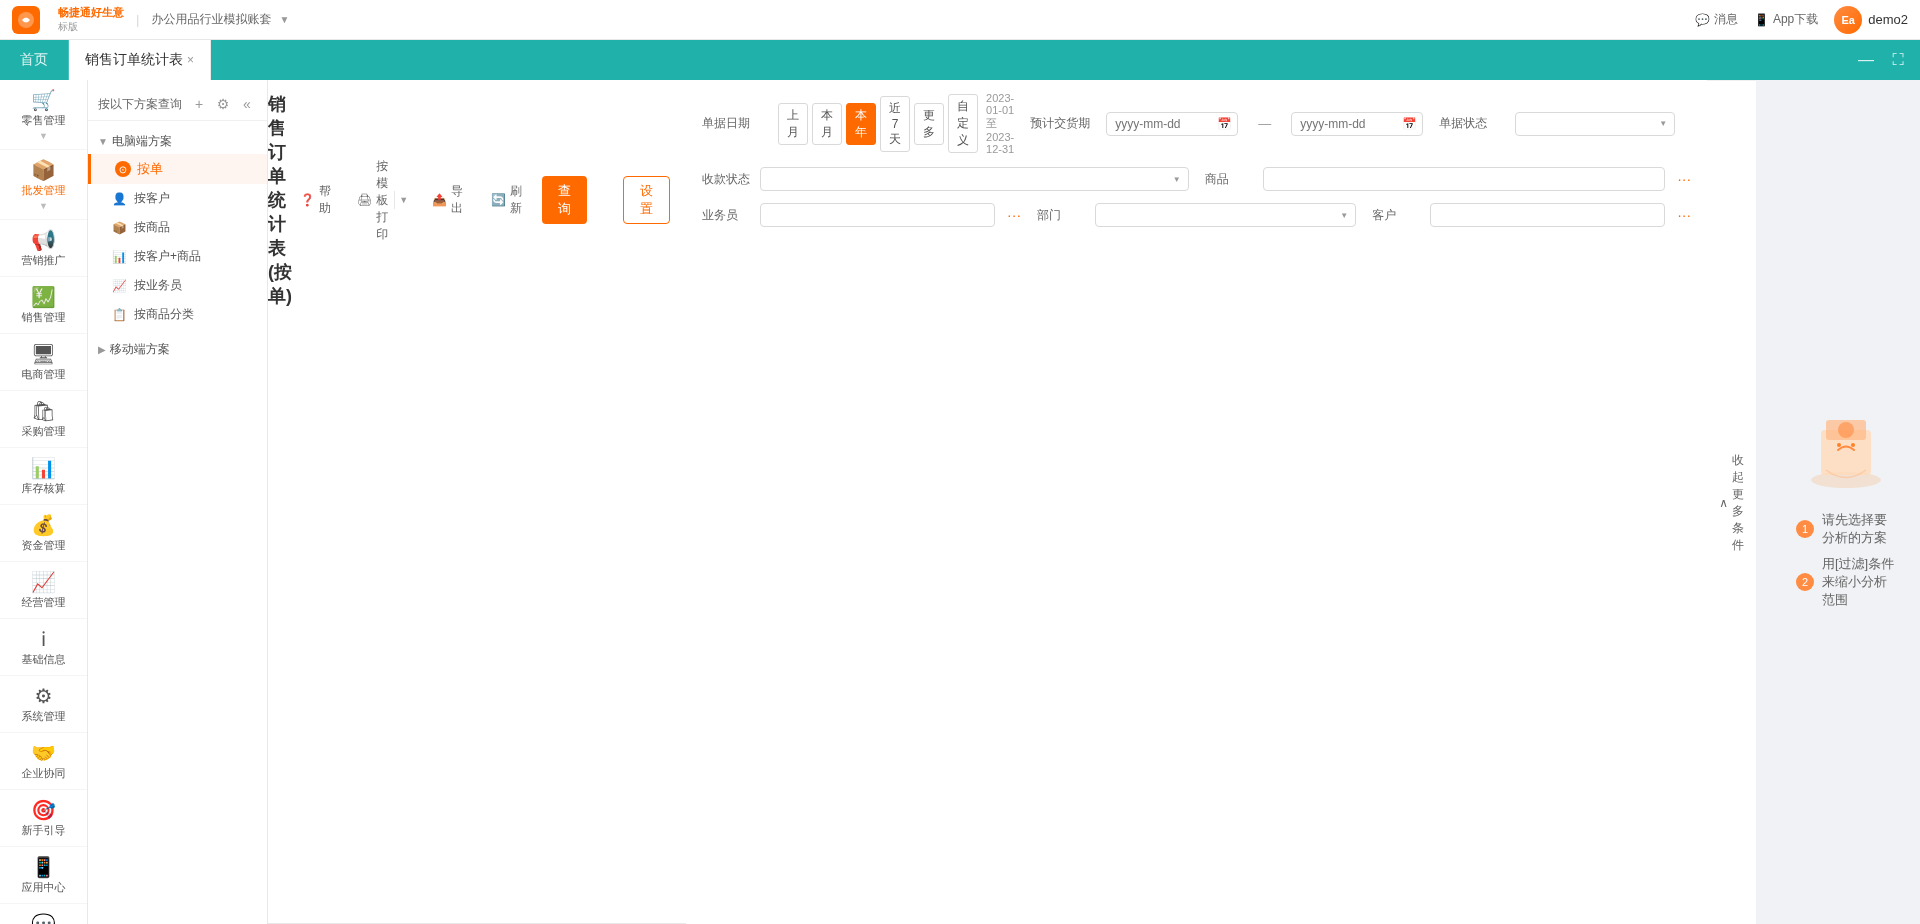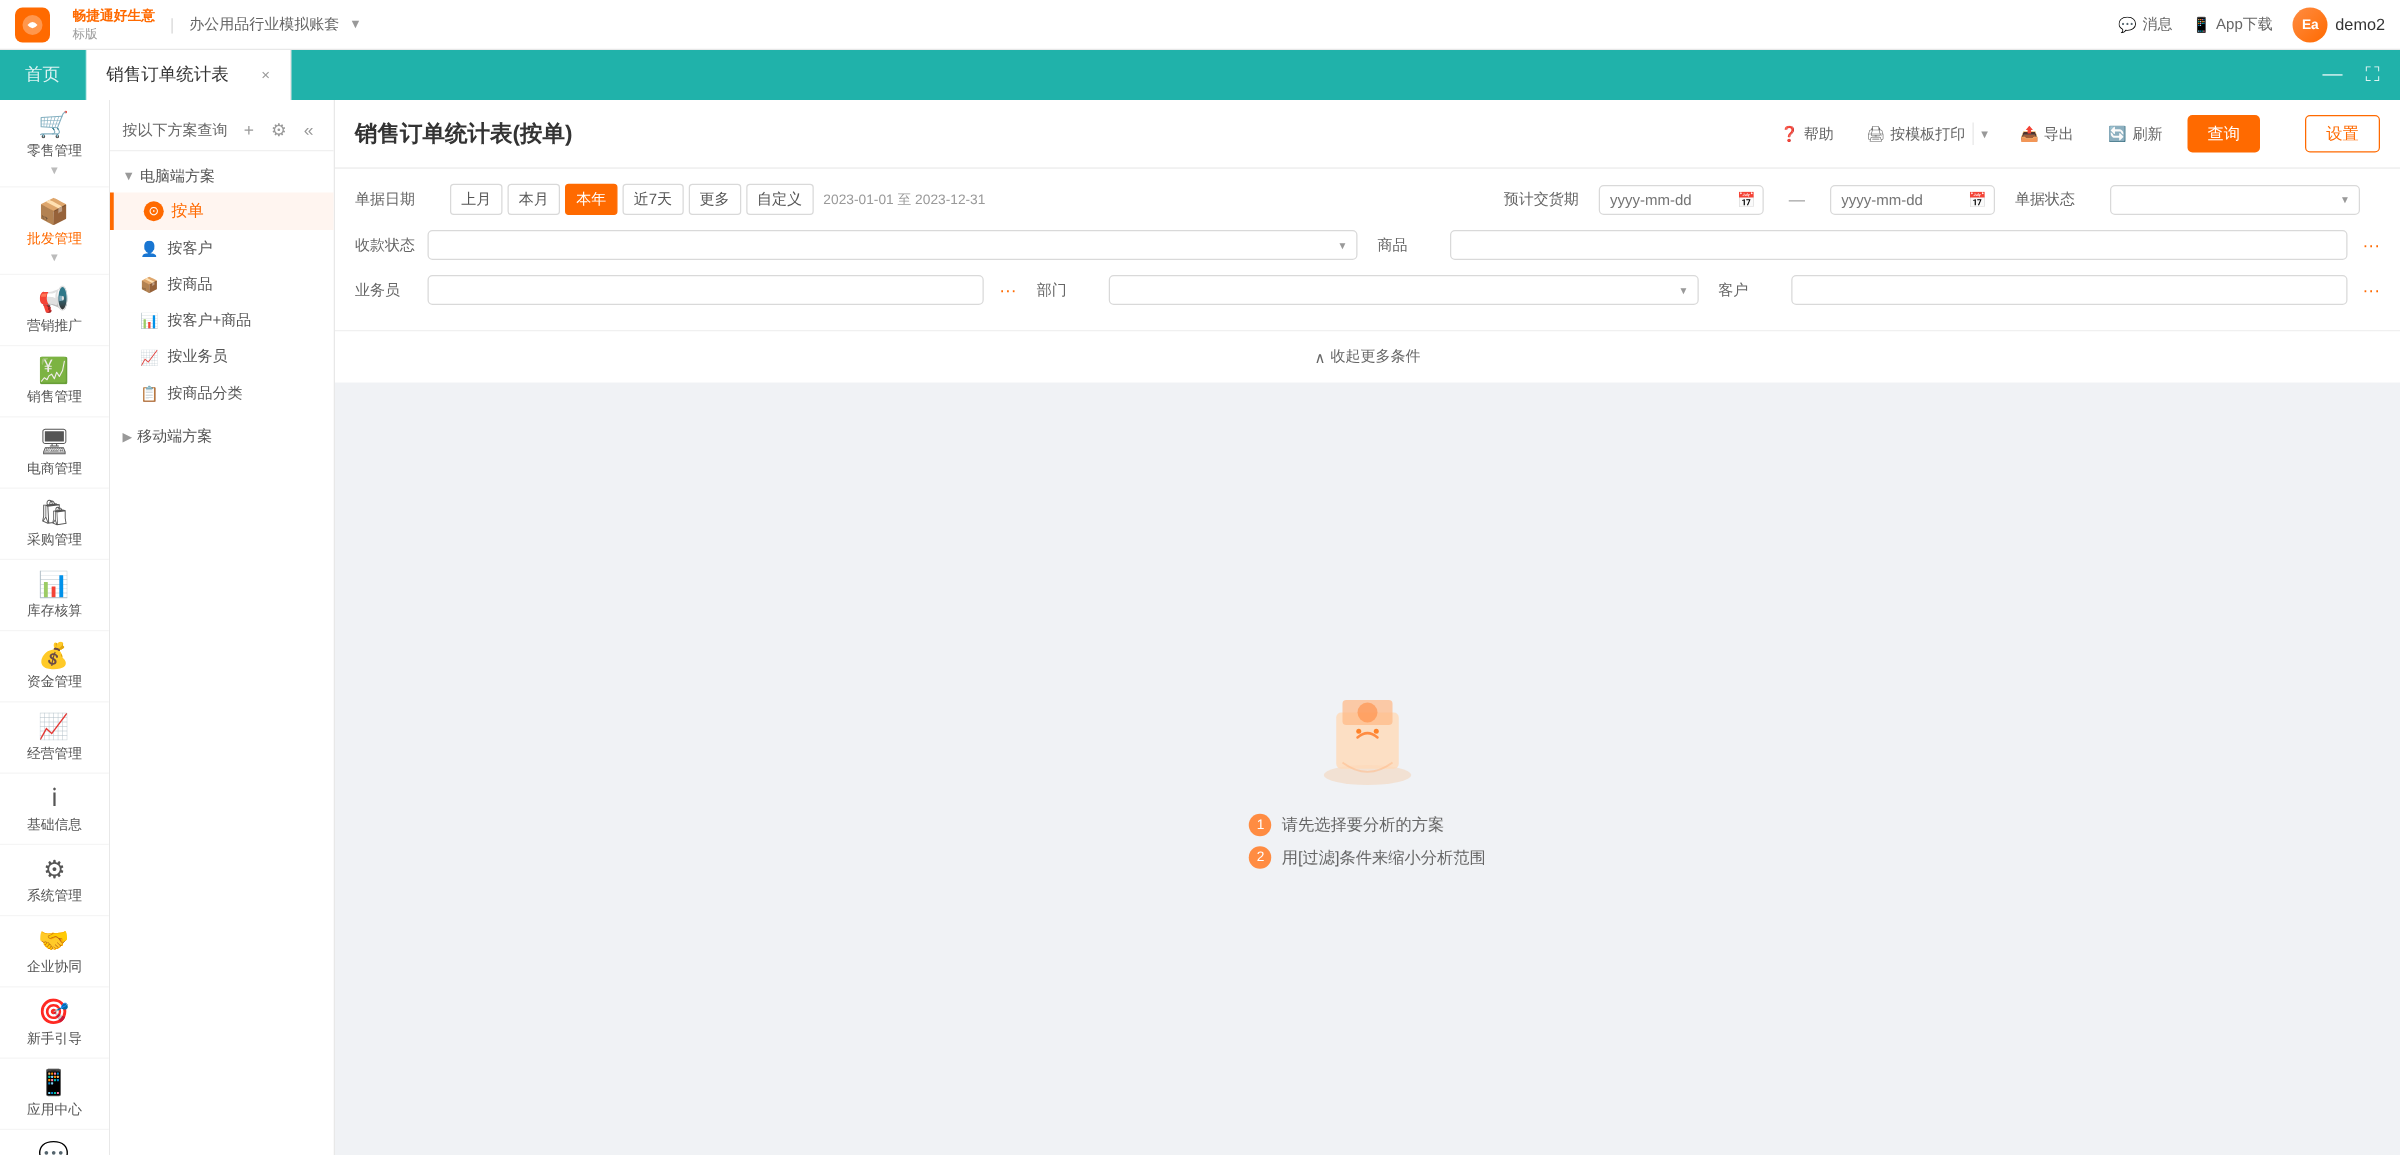--- a/index.html
+++ b/index.html
@@ -85,21 +85,21 @@
     }
     .tab-item {
       height: 40px;
       padding: 0 16px;
       display: flex;
       align-items: center;
       background: #fff;
       color: #333;
       font-size: 14px;
       cursor: pointer;
-      gap: 22px;
+      gap: 0;
       border-right: 1px solid #e8e8e8;
     }
     .tab-close {
       font-size: 12px;
       color: #999;
       margin-left: 4px;
       cursor: pointer;
     }
     .tab-bar-right {
       margin-left: auto;
@@ -200,21 +200,20 @@
       gap: 6px;
       background: #fff5f0;
       border-left: 3px solid #ff6a00;
       font-weight: 500;
     }
 
     
     .content-area {
       flex: 1;
       display: flex;
-      flex-direction: column;
       overflow: hidden;
       background: #f0f2f5;
       justify-content: center;
     }
 
     
     .page-header {
       background: #fff;
       padding: 12px 16px 0;
       border-bottom: 1px solid #e8e8e8;

